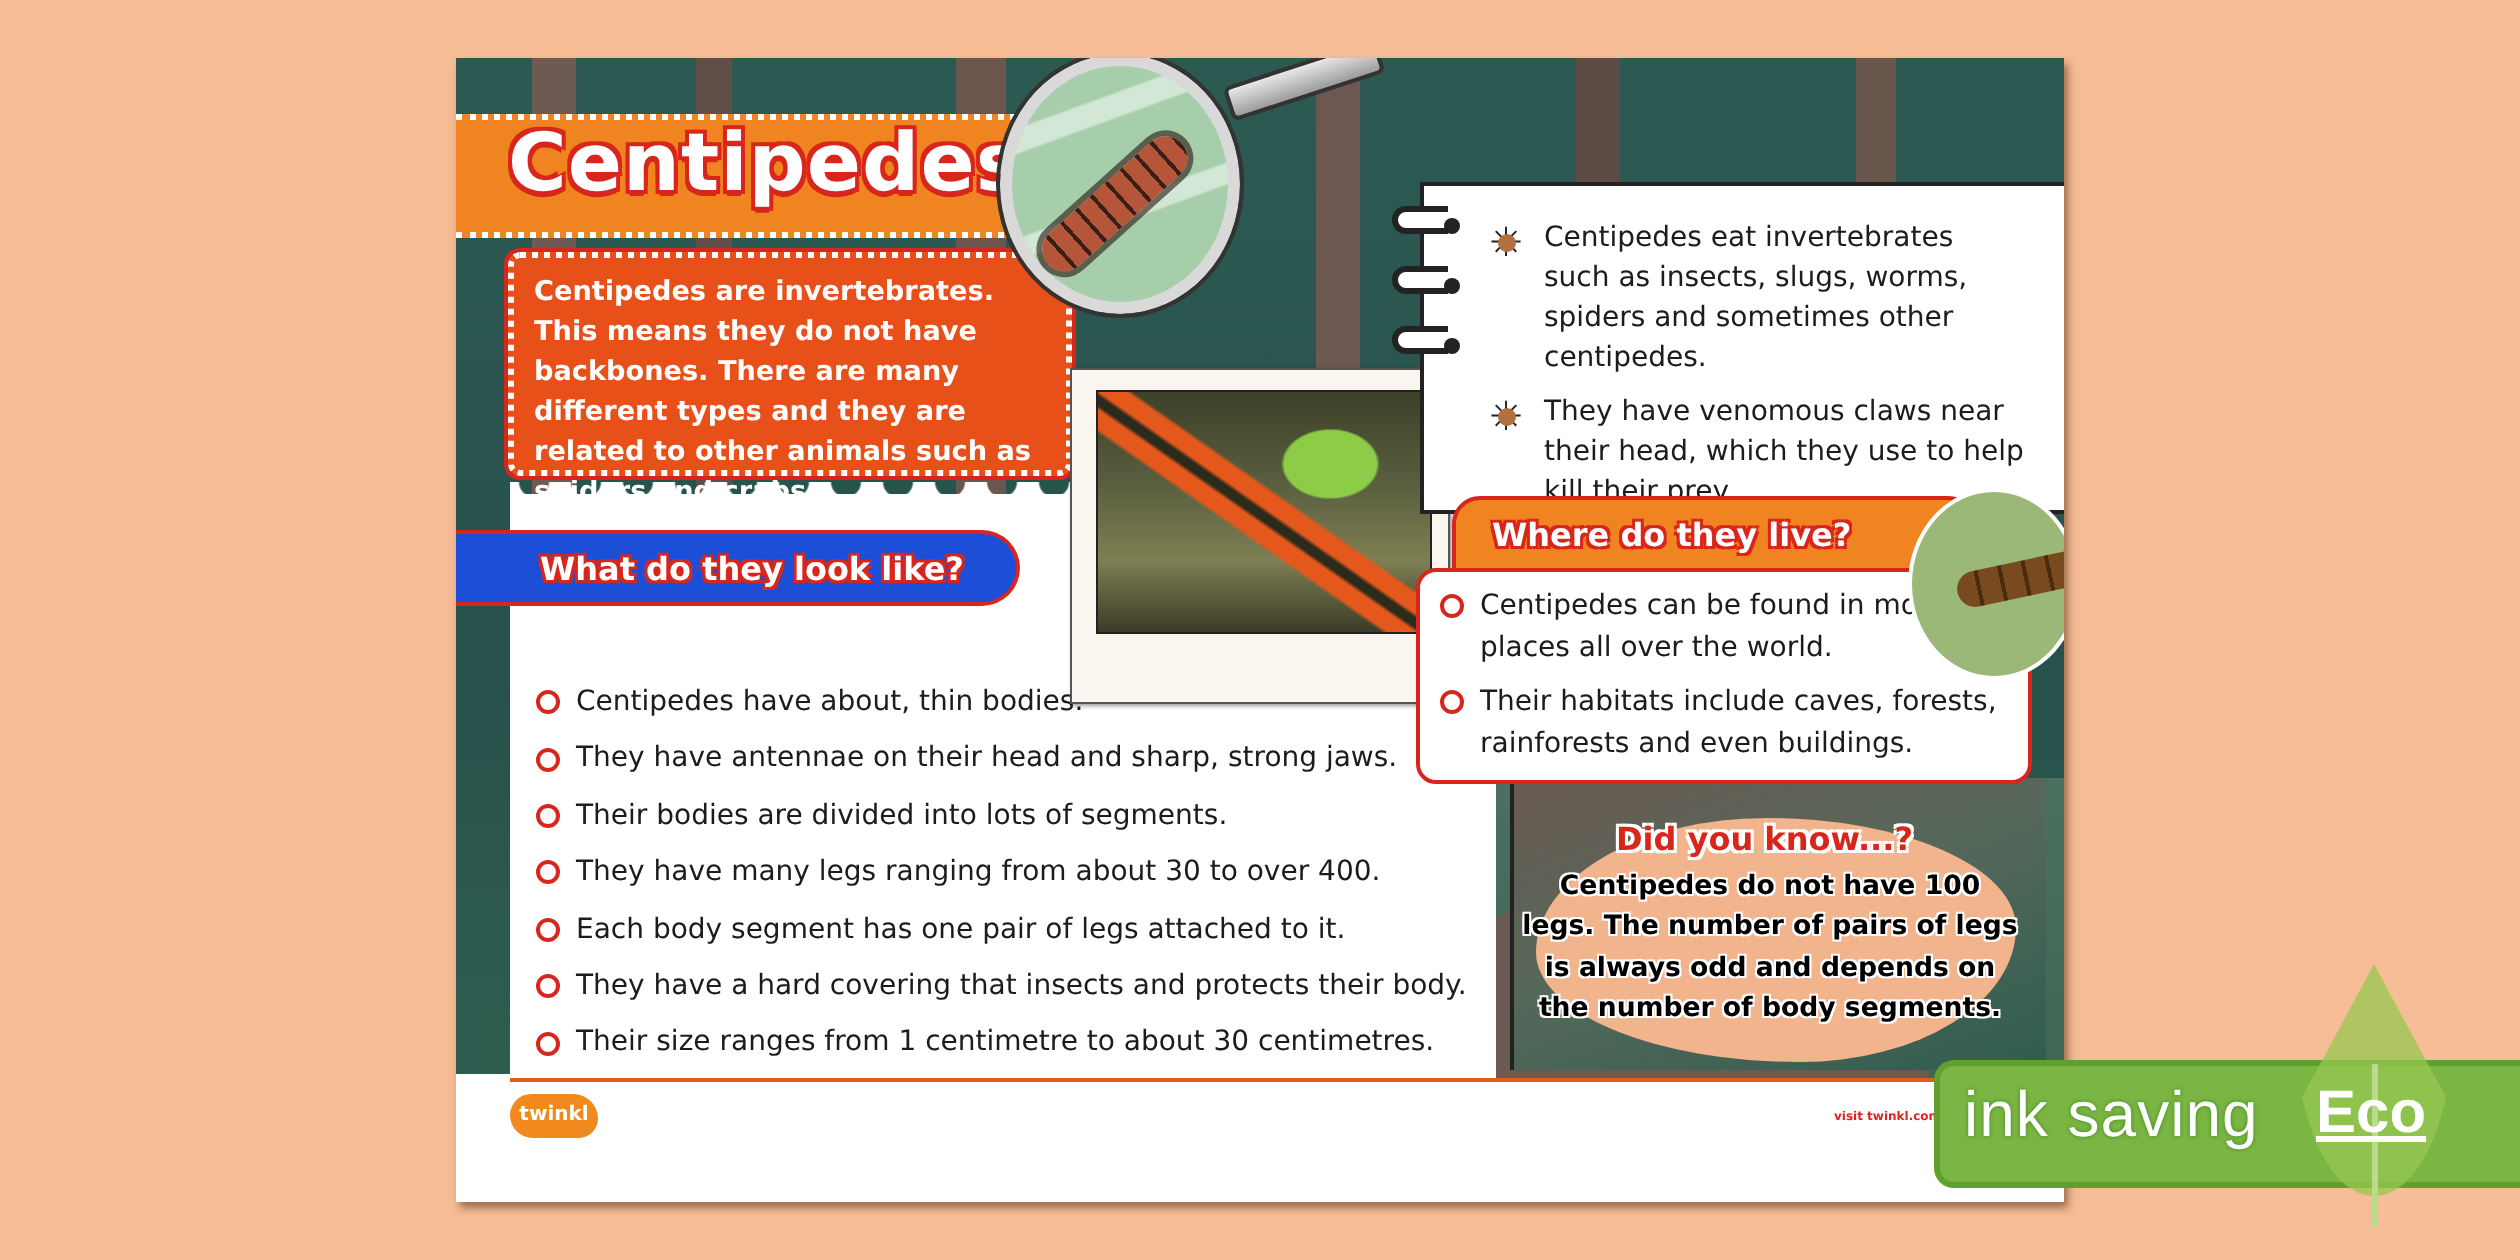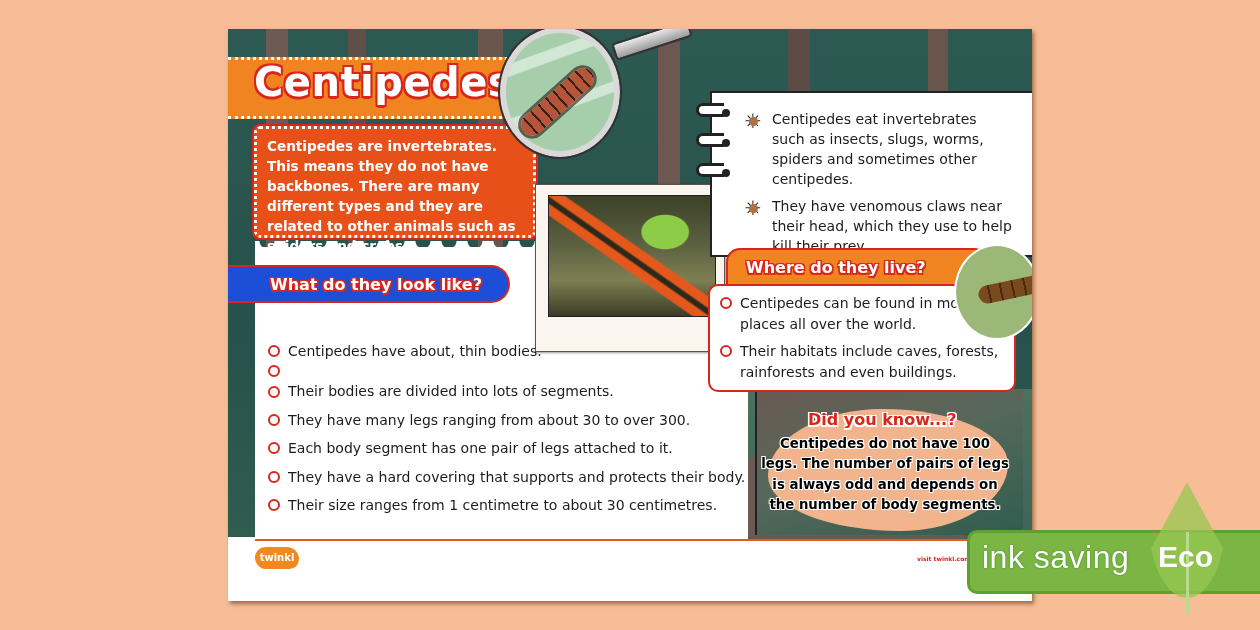--- a/index.html
+++ b/index.html
@@ -218,21 +218,21 @@
     position: absolute; left: 1148px; top: 482px; width: 78px; height: 116px;
     background: rgba(150,200,80,0.75);
     border-radius: 50% 50% 50% 50% / 30% 30% 70% 70%;
     clip-path: polygon(50% 0, 78% 35%, 100% 62%, 100% 100%, 0 100%, 0 62%, 22% 35%);
   }
   .leaf-stem {
     position: absolute; left: 1186px; top: 532px; width: 3px; height: 82px; background: #b8dc8c;
   }
   .eco-word {
     position: absolute; left: 1158px; top: 540px;
-    font: bold 30px "Liberation Sans", sans-serif; color: #fff;
+    font: bold 30px "Liberation Sans", sans-serif; color: #fff; text-decoration: underline;
   }
 </style>
 </head>
 <body>
 
 <div class="poster">
   <div class="forest"></div>
   <div class="forest-ground"></div>
 
   <div class="title-banner"></div>
@@ -246,36 +246,37 @@
   <div class="look-header">
     <span class="section-title">What do they look like?</span>
   </div>
   <ul class="look-list">
     <li>
         <span class="ring"></span>
         <span>Centipedes have about, thin bodies.</span>
       </li>
     <li>
         <span class="ring"></span>
+        <span>They have antennae on their head and sharp, strong jaws.</span>
       </li>
     <li>
         <span class="ring"></span>
         <span>Their bodies are divided into lots of segments.</span>
       </li>
     <li>
         <span class="ring"></span>
-        <span>They have many legs ranging from about 30 to over 300.</span>
+        <span>They have many legs ranging from about 30 to over 400.</span>
       </li>
     <li>
         <span class="ring"></span>
         <span>Each body segment has one pair of legs attached to it.</span>
       </li>
     <li>
         <span class="ring"></span>
-        <span>They have a hard covering that supports and protects their body.</span>
+        <span>They have a hard covering that insects and protects their body.</span>
       </li>
     <li>
         <span class="ring"></span>
         <span>Their size ranges from 1 centimetre to about 30 centimetres.</span>
       </li>
   </ul>
 
   <div class="photo-frame">
     <div class="photo"></div>
   </div>

